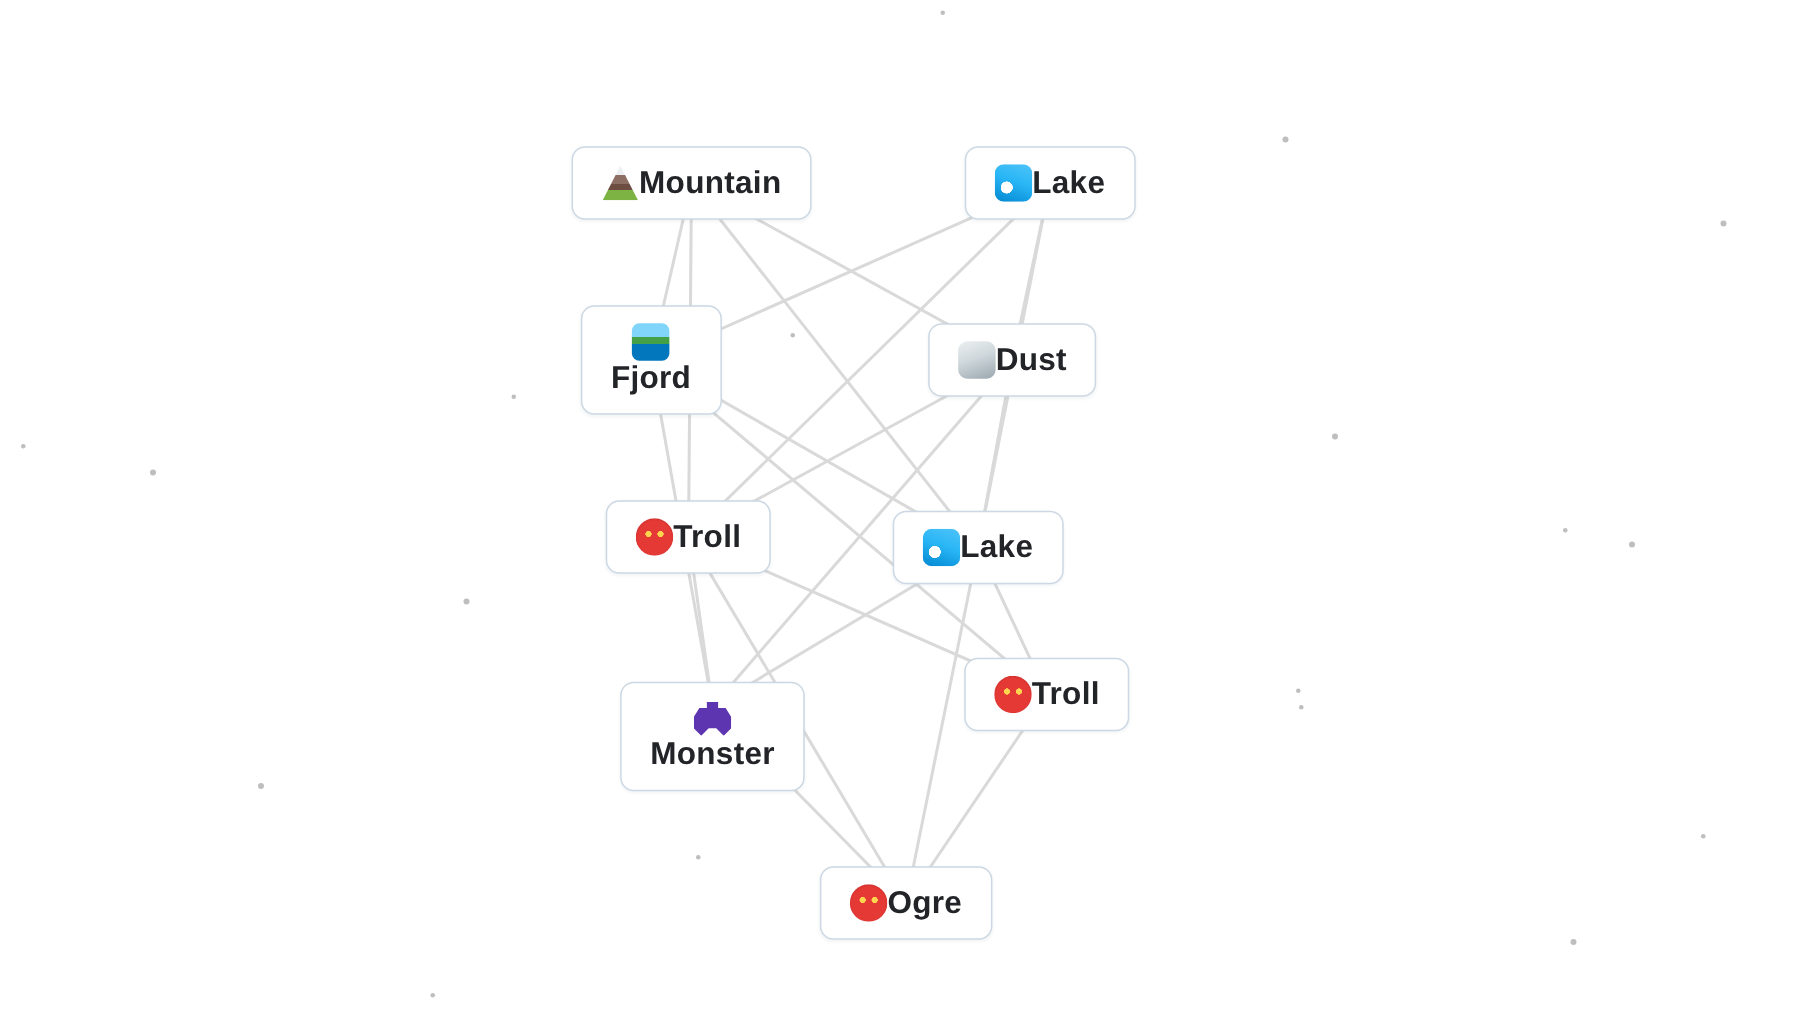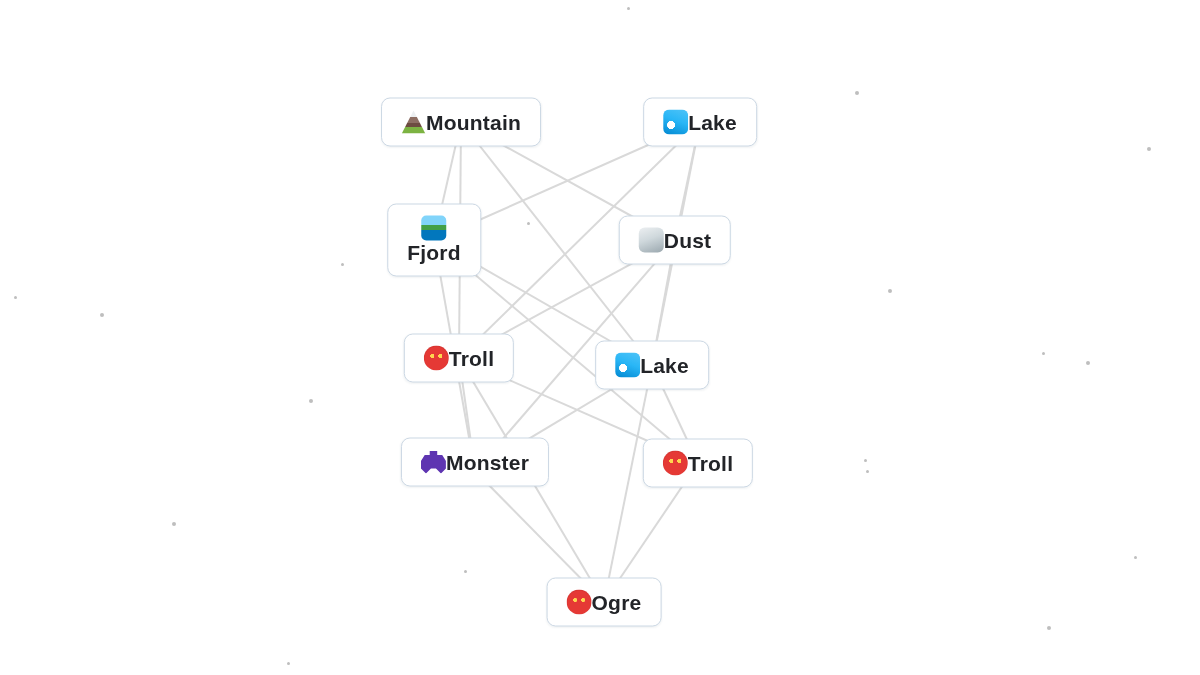--- a/index.html
+++ b/index.html
@@ -127,21 +127,21 @@
   <div class="card" style="left: 459px; top: 358px;">
     <span class="icon icon-troll"></span>
     <span class="label">Troll</span>
   </div>
 
   <div class="card" style="left: 652px; top: 365px;">
     <span class="icon icon-lake"></span>
     <span class="label">Lake</span>
   </div>
 
-  <div class="card" style="left: 475px; top: 462px;">
+  <div class="card" style="left: 475px; top: 491px; flex-direction: column;">
     <span class="icon icon-monster"></span>
     <span class="label">Monster</span>
   </div>
 
   <div class="card" style="left: 698px; top: 463px;">
     <span class="icon icon-troll"></span>
     <span class="label">Troll</span>
   </div>
 
   <div class="card" style="left: 604px; top: 602px;">

